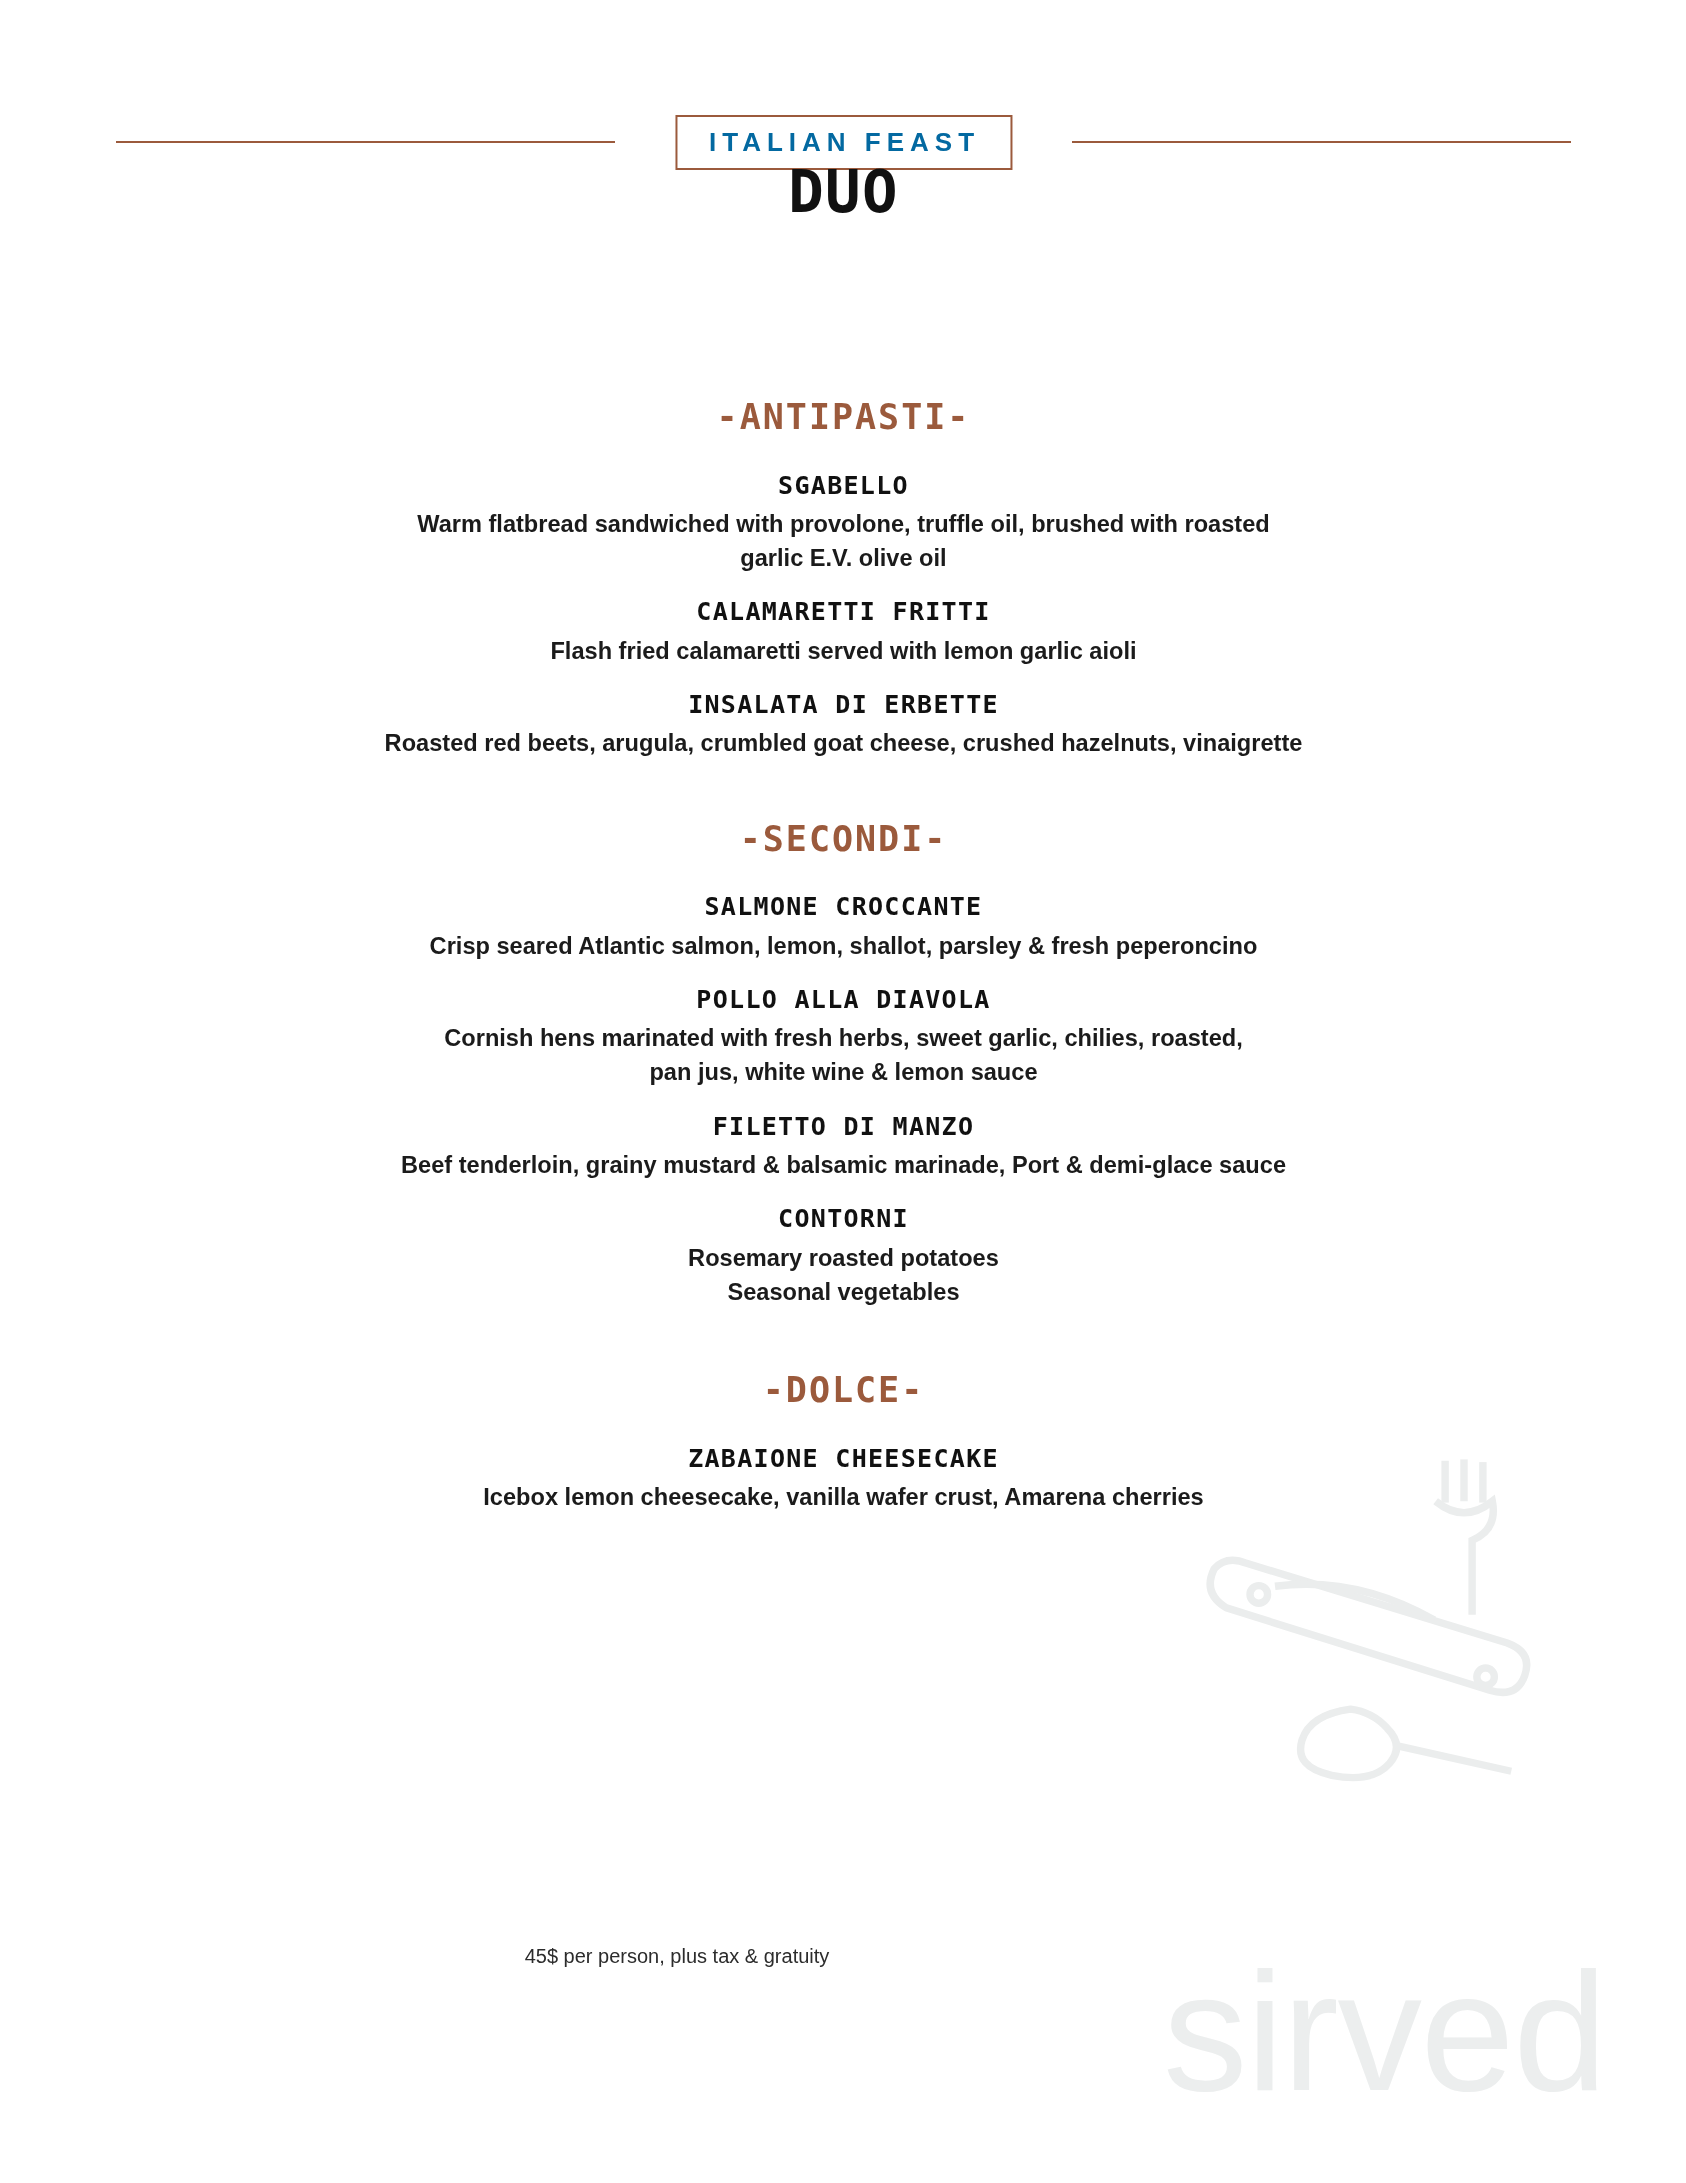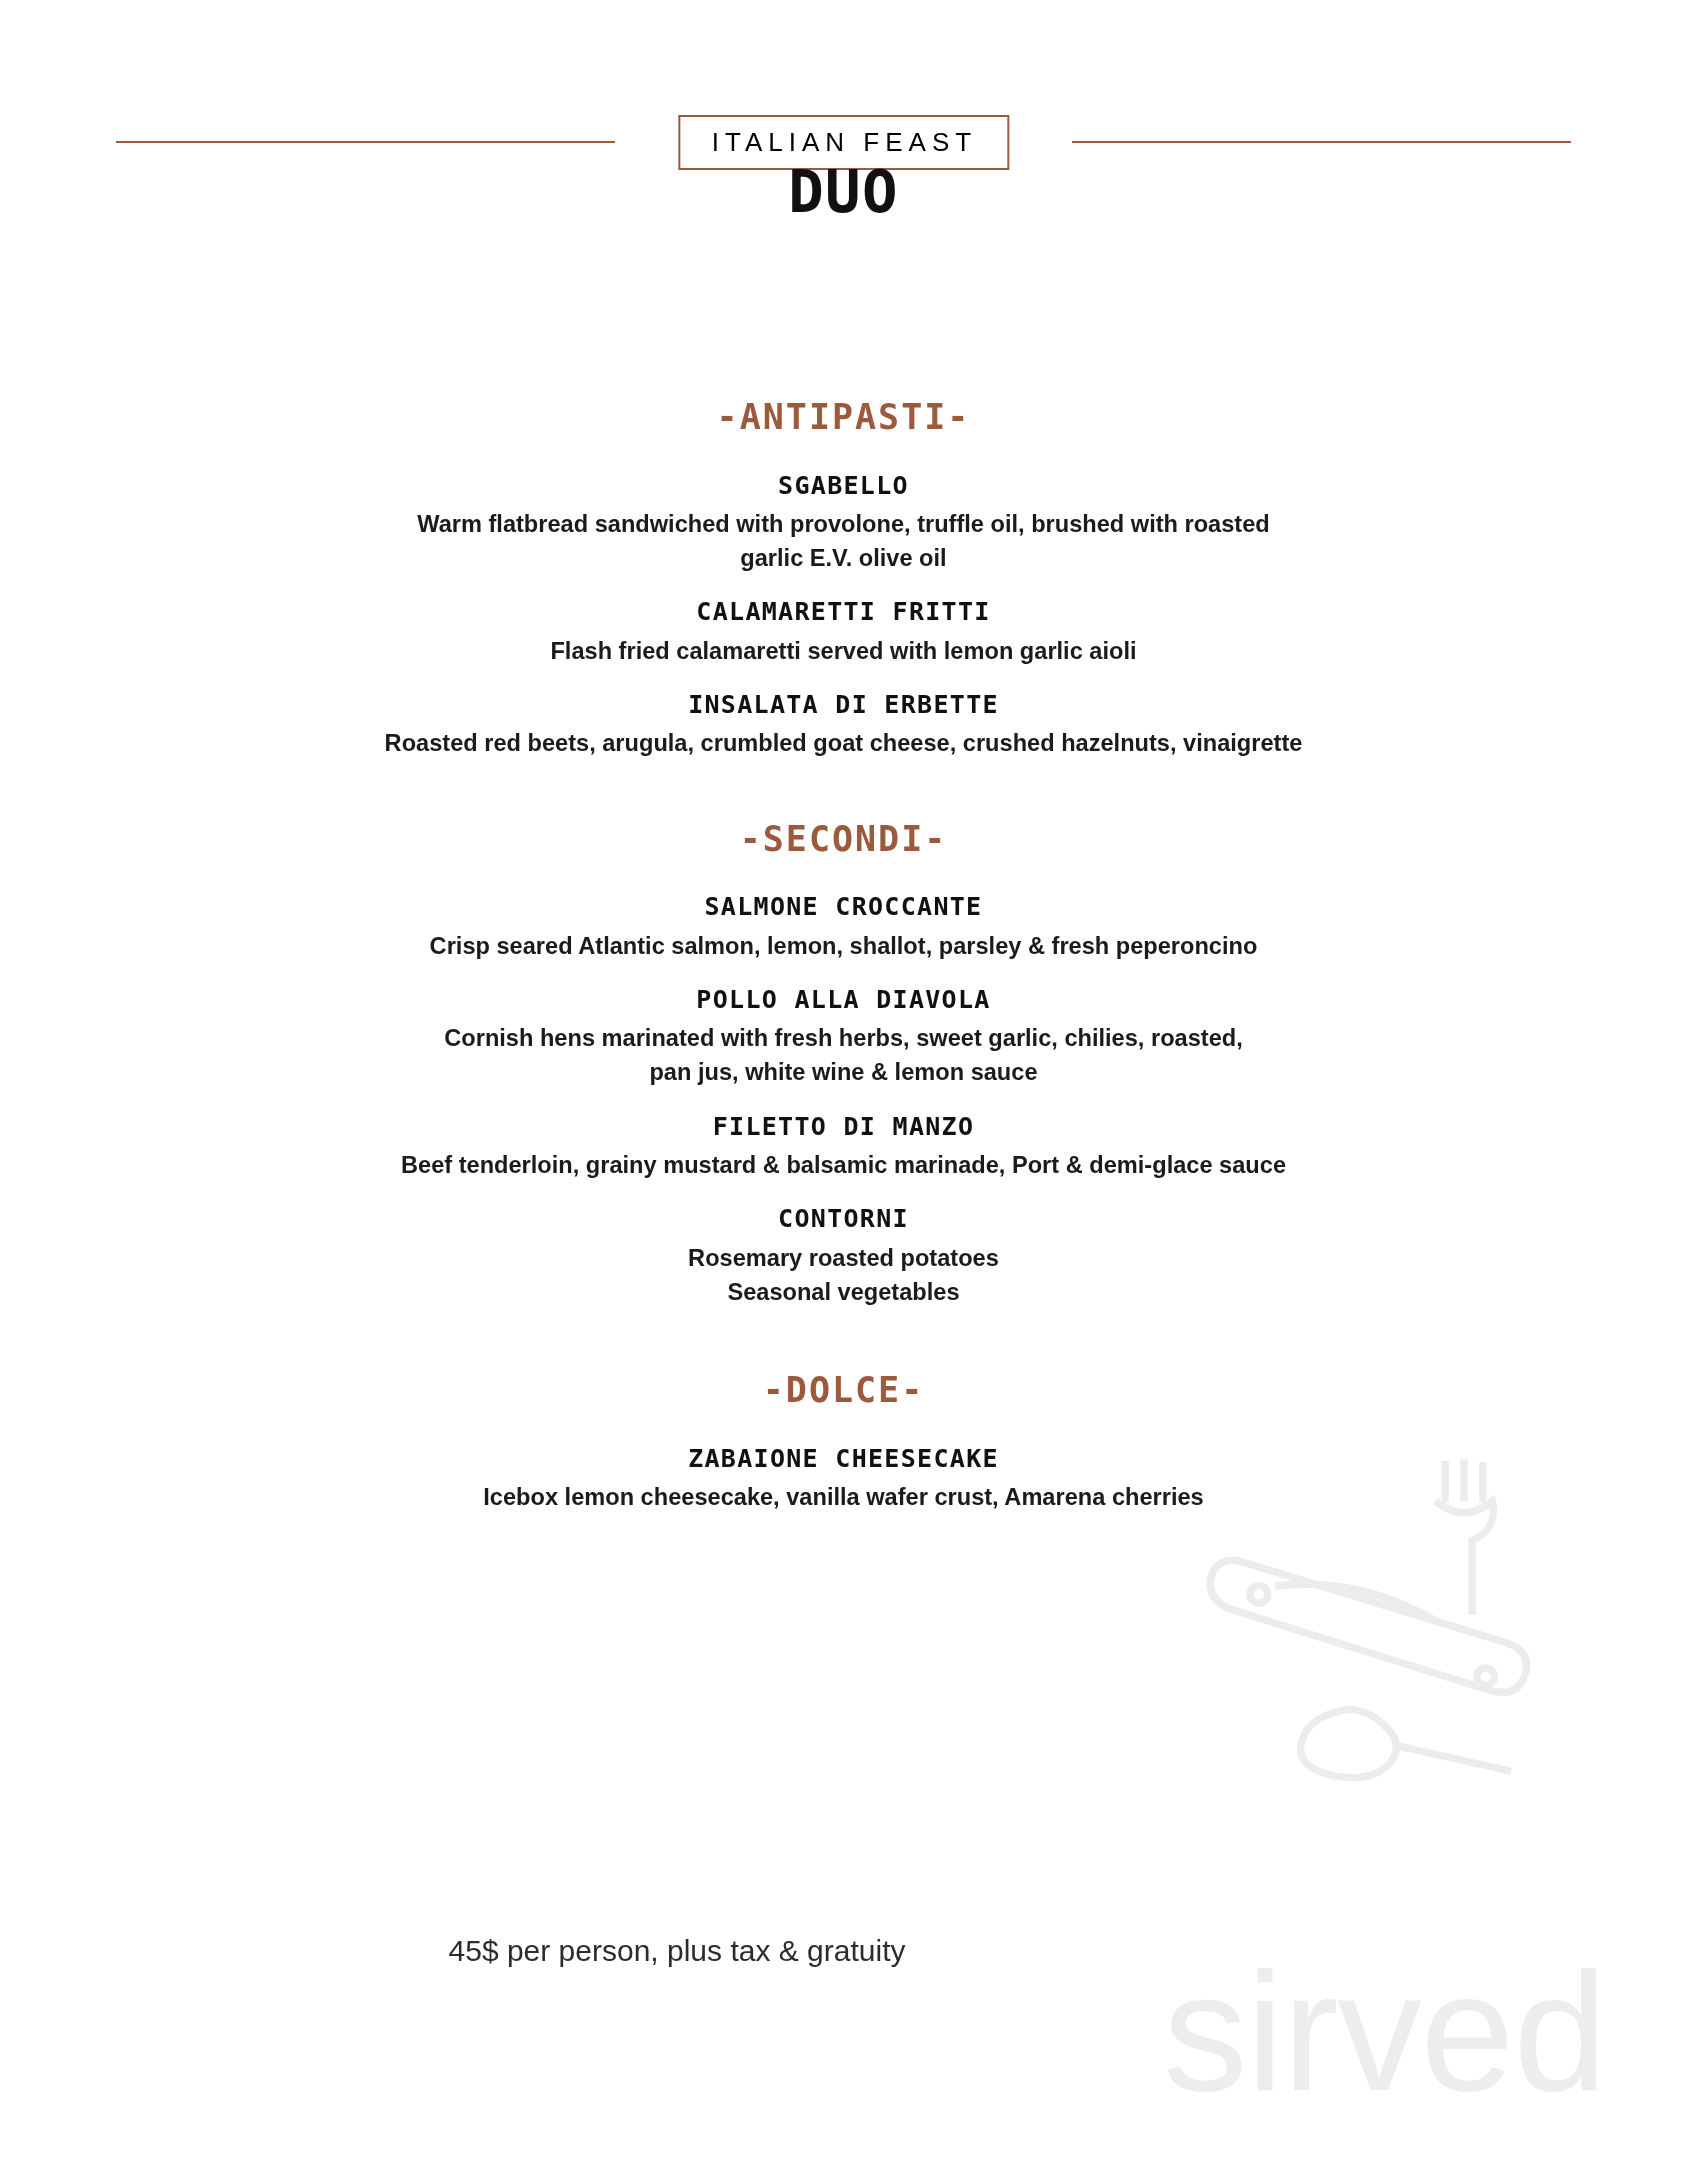--- a/index.html
+++ b/index.html
@@ -50,24 +50,24 @@
     position: absolute;
     left: 50%;
     top: 13.5px;
     transform: translateX(-50%);
     border: 2px solid #9b5a3c;
     padding: 12px 30px 13.5px 32px;
     background: #ffffff;
   }
   .feast-box-text {
     font-family: "Liberation Sans", sans-serif;
-    font-weight: normal;
+    font-weight: bold;
     font-size: 26px;
     letter-spacing: 6px;
-    color: #000000;
+    color: #0369a1;
     white-space: nowrap;
     line-height: 1;
   }
 
   
   .menu-title {
     position: absolute;
     top: 162px;
     left: 0;
     width: 1687px;
@@ -126,21 +126,21 @@
   .item-desc .ln { display: block; }
 
   
   .footer-price {
     position: absolute;
     bottom: 215px;
     left: 0;
     width: 1354px;
     text-align: center;
     font-family: "Liberation Sans", sans-serif;
-    font-size: 30px;
+    font-size: 20px;
     color: #2c2c2c;
   }
 
   
   .wm-utensils {
     position: absolute;
     right: 115px;
     bottom: 378px;
     width: 378px;
     height: 351px;

